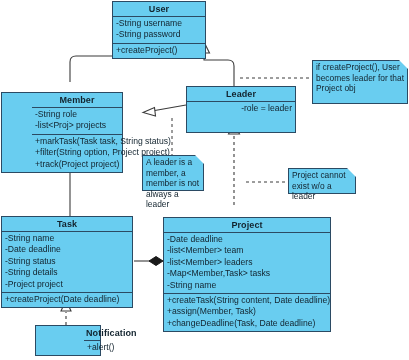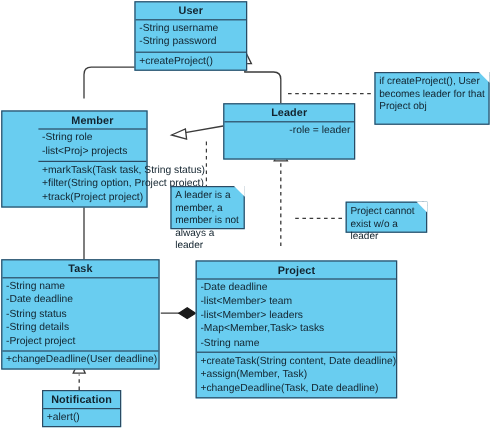--- a/index.html
+++ b/index.html
@@ -183,41 +183,41 @@
   <div class="uml" style="left:1px; top:216px; width:132px;">
     <div class="title">Task</div>
     <div class="compartment">
       <div class="row">-String name</div>
       <div class="row">-Date deadline</div>
       <div class="row">-String status</div>
       <div class="row">-String details</div>
       <div class="row">-Project project</div>
     </div>
     <div class="compartment">
-      <div class="row">+changeDeadline(User deadline)</div>
+      <div class="row">+createProject(Date deadline)</div>
     </div>
   </div>
 
   <div class="uml" style="left:163px; top:205px; width:168px;margin-top:12px;">
     <div class="title">Project</div>
     <div class="compartment">
       <div class="row">-Date deadline</div>
       <div class="row">-list&lt;Member&gt; team</div>
       <div class="row">-list&lt;Member&gt; leaders</div>
       <div class="row">-Map&lt;Member,Task&gt; tasks</div>
       <div class="row">-String name</div>
     </div>
     <div class="compartment">
       <div class="row">+createTask(String content, Date deadline)</div>
       <div class="row">+assign(Member, Task)</div>
       <div class="row">+changeDeadline(Task, Date deadline)</div>
     </div>
   </div>
 
-  <div class="uml" style="left:35px; top:325px; width:66px;">
+  <div class="uml" style="left:35px; top:325px; width:66px;padding-left:48px;">
     <div class="title">Notification</div>
     <div class="compartment">
       <div class="row">+alert()</div>
     </div>
   </div>
 
   <div class="note" style="left:312px; top:60px; width:96px; height:44px;">
     <div class="foldline"></div>
     <div class="fold"></div>
     <div class="ntext">if createProject(), User becomes leader for that Project obj</div>

